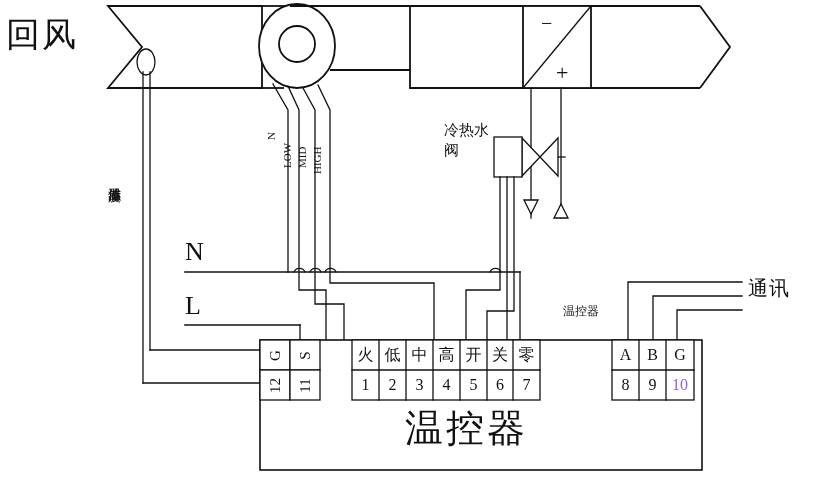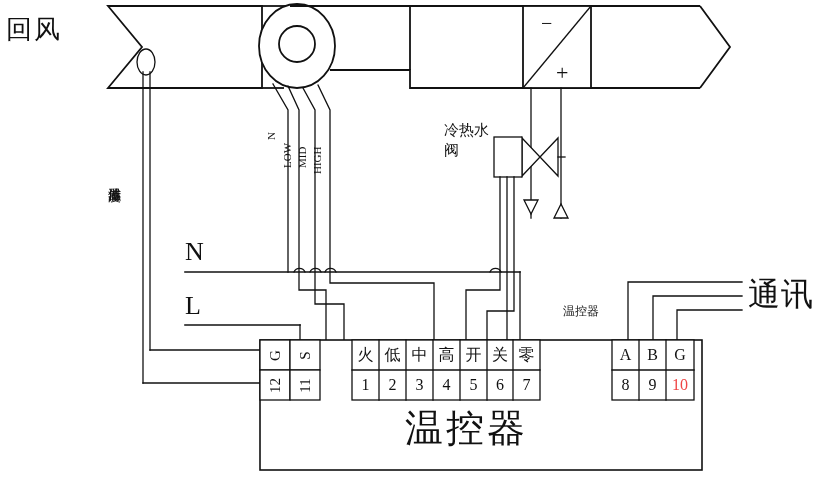--- a/index.html
+++ b/index.html
@@ -175,30 +175,30 @@
 
     <g>
       <rect class="ln-thin fillw" x="612" y="340" width="82" height="60"></rect>
       <path class="ln-thin" d="M612,370 L694,370"></path>
       <path class="ln-thin" d="M639,340 L639,400"></path>
       <path class="ln-thin" d="M666,340 L666,400"></path>
     </g>
 
   </svg>
 
-  <div style="position:absolute;left:6px;top:18px;font-size:26px;line-height:1;letter-spacing:2px;color:#111;font-family:Liberation Mono, monospace;">回风</div>
+  <div style="position:absolute;left:6px;top:18px;font-size:34px;line-height:1;letter-spacing:2px;color:#111;font-family:Liberation Serif, serif;">回风</div>
 
 
   <div style="position:absolute;left:104px;top:178px;width:18px;font-size:13px;line-height:1.25;color:#111;font-family:'DejaVu Sans',sans-serif;writing-mode:vertical-rl;text-orientation:upright;">温度传感器</div>
 
   <div style="position:absolute;left:444px;top:120px;width:52px;font-size:15px;line-height:1.35;color:#111;font-family:Liberation Sans, sans-serif;text-align:left;">冷热水阀</div>
 
   <div style="position:absolute;left:563px;top:305px;font-size:12px;line-height:1;color:#111;font-family:'DejaVu Sans',sans-serif;">温控器</div>
 
-  <div style="position:absolute;left:748px;top:278px;font-size:32px;line-height:1;letter-spacing:1px;color:#111;font-family:'DejaVu Sans',sans-serif;">通讯</div>
+  <div style="position:absolute;left:748px;top:278px;font-size:20px;line-height:1;letter-spacing:1px;color:#111;font-family:'DejaVu Sans',sans-serif;">通讯</div>
 
   <div style="position:absolute;left:266px;top:140px;height:40px;font-size:11px;line-height:1;color:#111;font-family:'Liberation Serif',serif;transform:rotate(-90deg);transform-origin:left top;white-space:nowrap;">N</div>
   <div style="position:absolute;left:282px;top:168px;font-size:11px;line-height:1;color:#111;font-family:'Liberation Serif',serif;transform:rotate(-90deg);transform-origin:left top;white-space:nowrap;">LOW</div>
   <div style="position:absolute;left:297px;top:168px;font-size:11px;line-height:1;color:#111;font-family:'Liberation Serif',serif;transform:rotate(-90deg);transform-origin:left top;white-space:nowrap;">MID</div>
   <div style="position:absolute;left:312px;top:174px;font-size:11px;line-height:1;color:#111;font-family:'Liberation Serif',serif;transform:rotate(-90deg);transform-origin:left top;white-space:nowrap;">HIGH</div>
 
   <div style="position:absolute;left:260px;top:340px;width:30px;height:30px;display:flex;align-items:center;justify-content:center;">
     <span style="font-size:15px;color:#111;font-family:'Liberation Serif',serif;transform:rotate(-90deg);display:block;">G</span>
   </div>
   <div style="position:absolute;left:290px;top:340px;width:30px;height:30px;display:flex;align-items:center;justify-content:center;">
@@ -264,18 +264,18 @@
   <div style="position:absolute;left:666px;top:340px;width:28px;height:30px;display:flex;align-items:center;justify-content:center;">
     <span style="font-size:16px;color:#111;font-family:'Liberation Serif',serif;">G</span>
     </div>
   <div style="position:absolute;left:612px;top:370px;width:27px;height:30px;display:flex;align-items:center;justify-content:center;">
     <span style="font-size:16px;color:#111;font-family:'Liberation Serif',serif;">8</span>
     </div>
   <div style="position:absolute;left:639px;top:370px;width:27px;height:30px;display:flex;align-items:center;justify-content:center;">
     <span style="font-size:16px;color:#111;font-family:'Liberation Serif',serif;">9</span>
     </div>
   <div style="position:absolute;left:666px;top:370px;width:28px;height:30px;display:flex;align-items:center;justify-content:center;">
-    <span style="font-size:16px;color:#ef4444;font-family:'Liberation Serif',serif;">10</span>
+    <span style="font-size:16px;color:#8b5cf6;font-family:'Liberation Serif',serif;">10</span>
     </div>
 
   <div style="position:absolute;left:405px;top:409px;font-size:38px;line-height:1;letter-spacing:3px;color:#111;font-family:'DejaVu Sans',sans-serif;">温控器</div>
 
 </div>
 
 </body></html>

